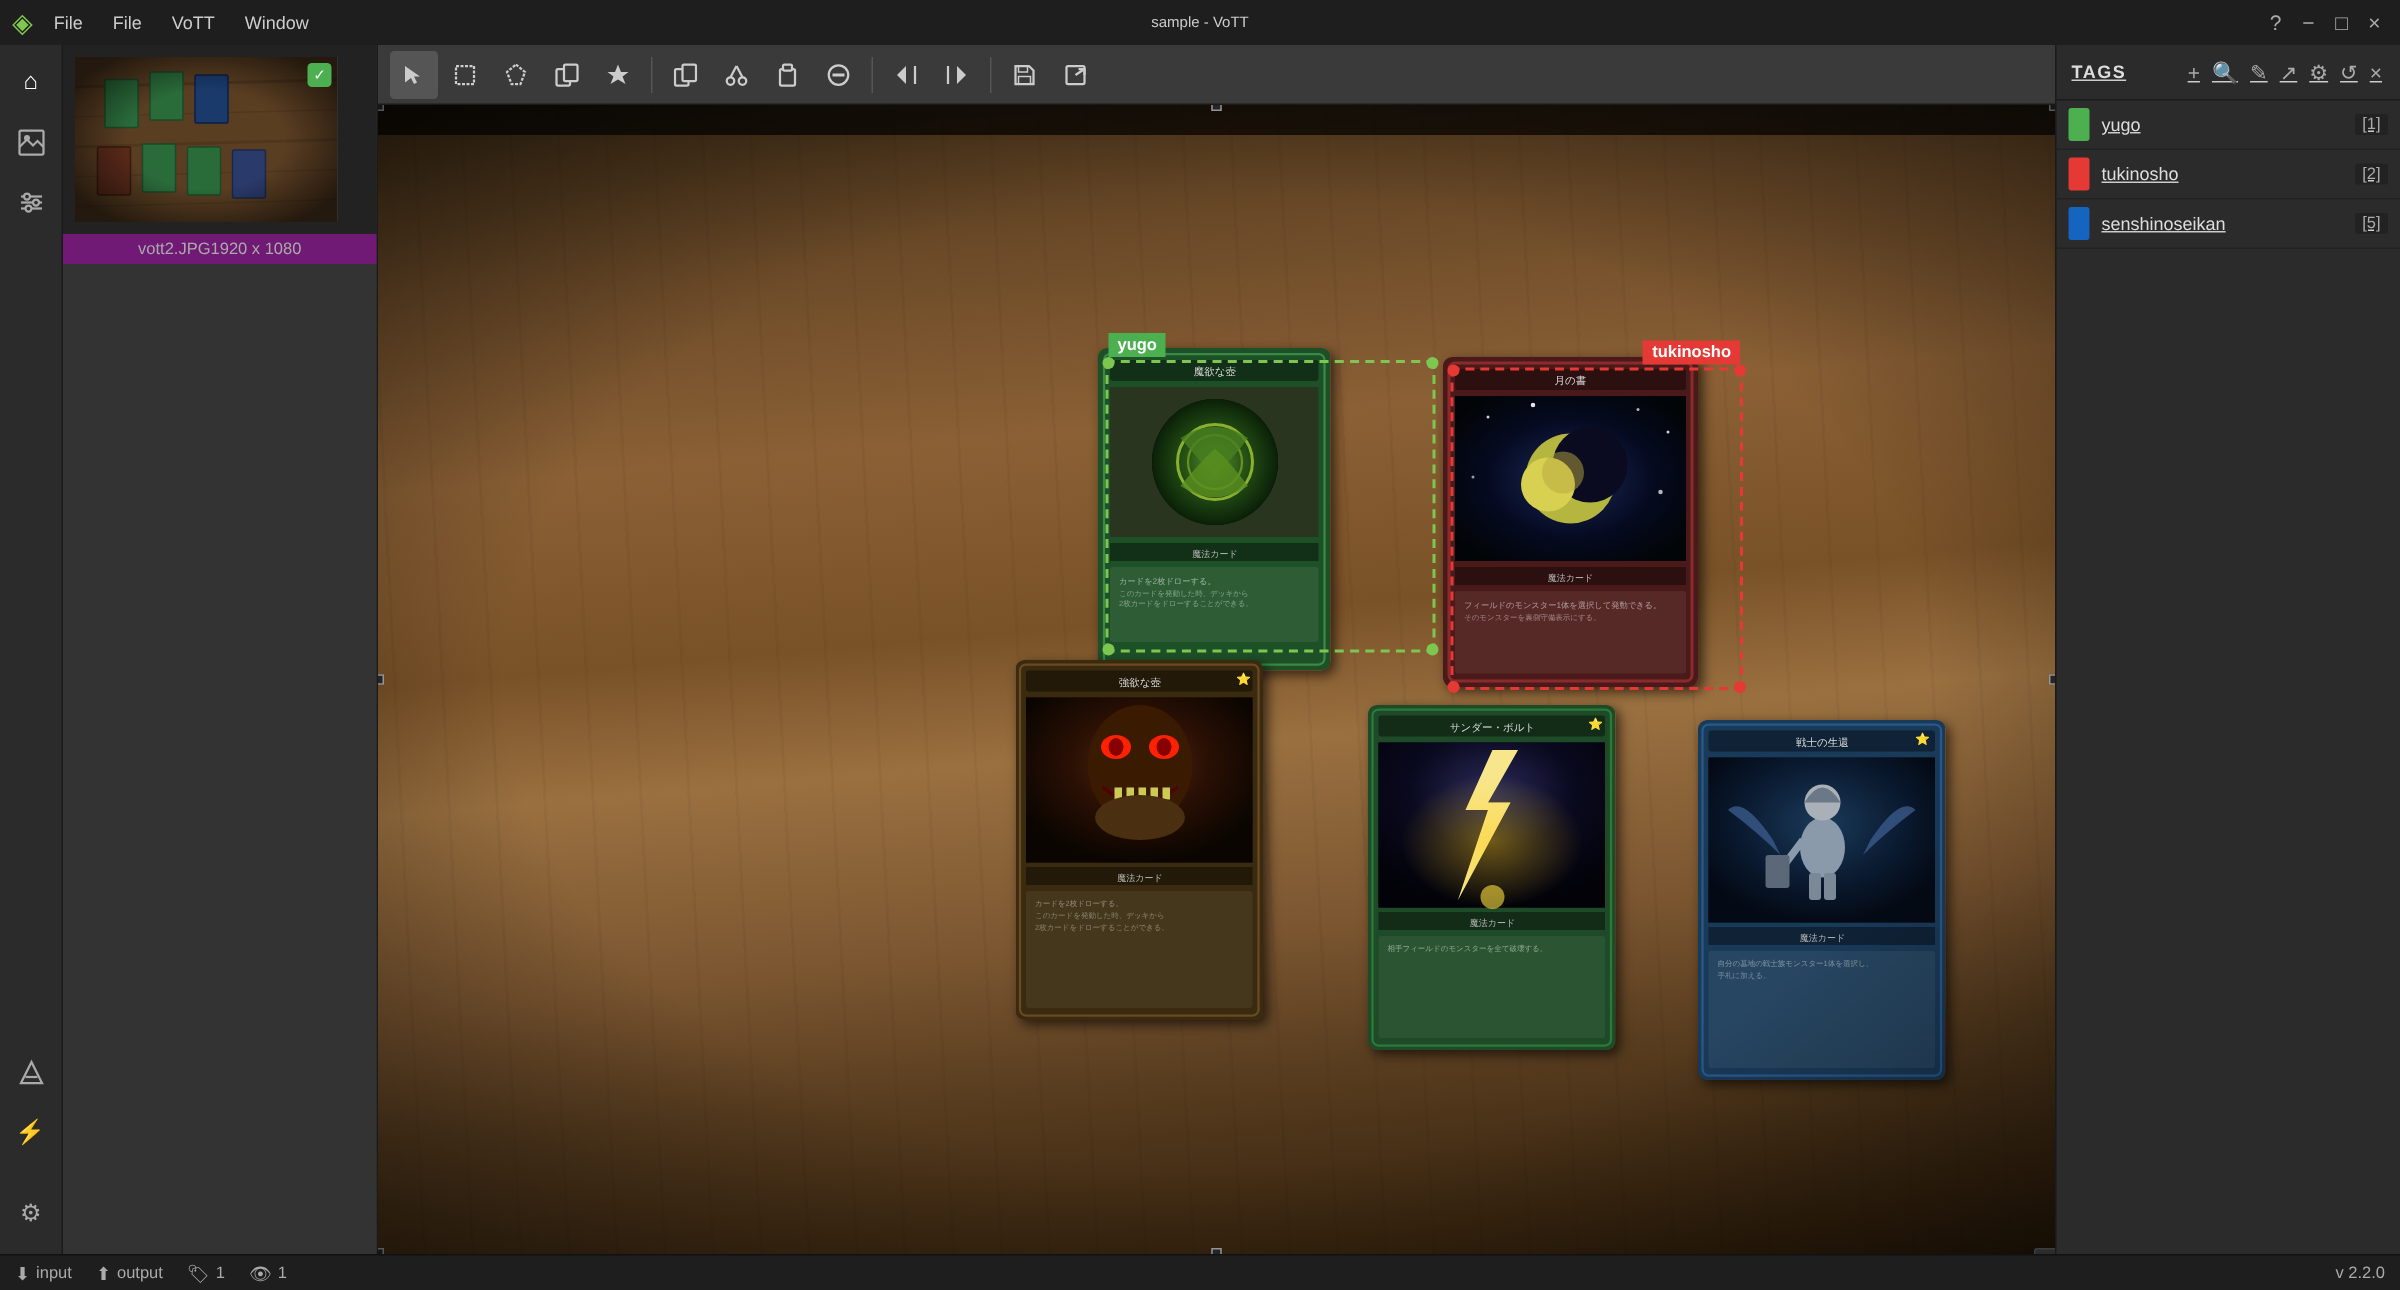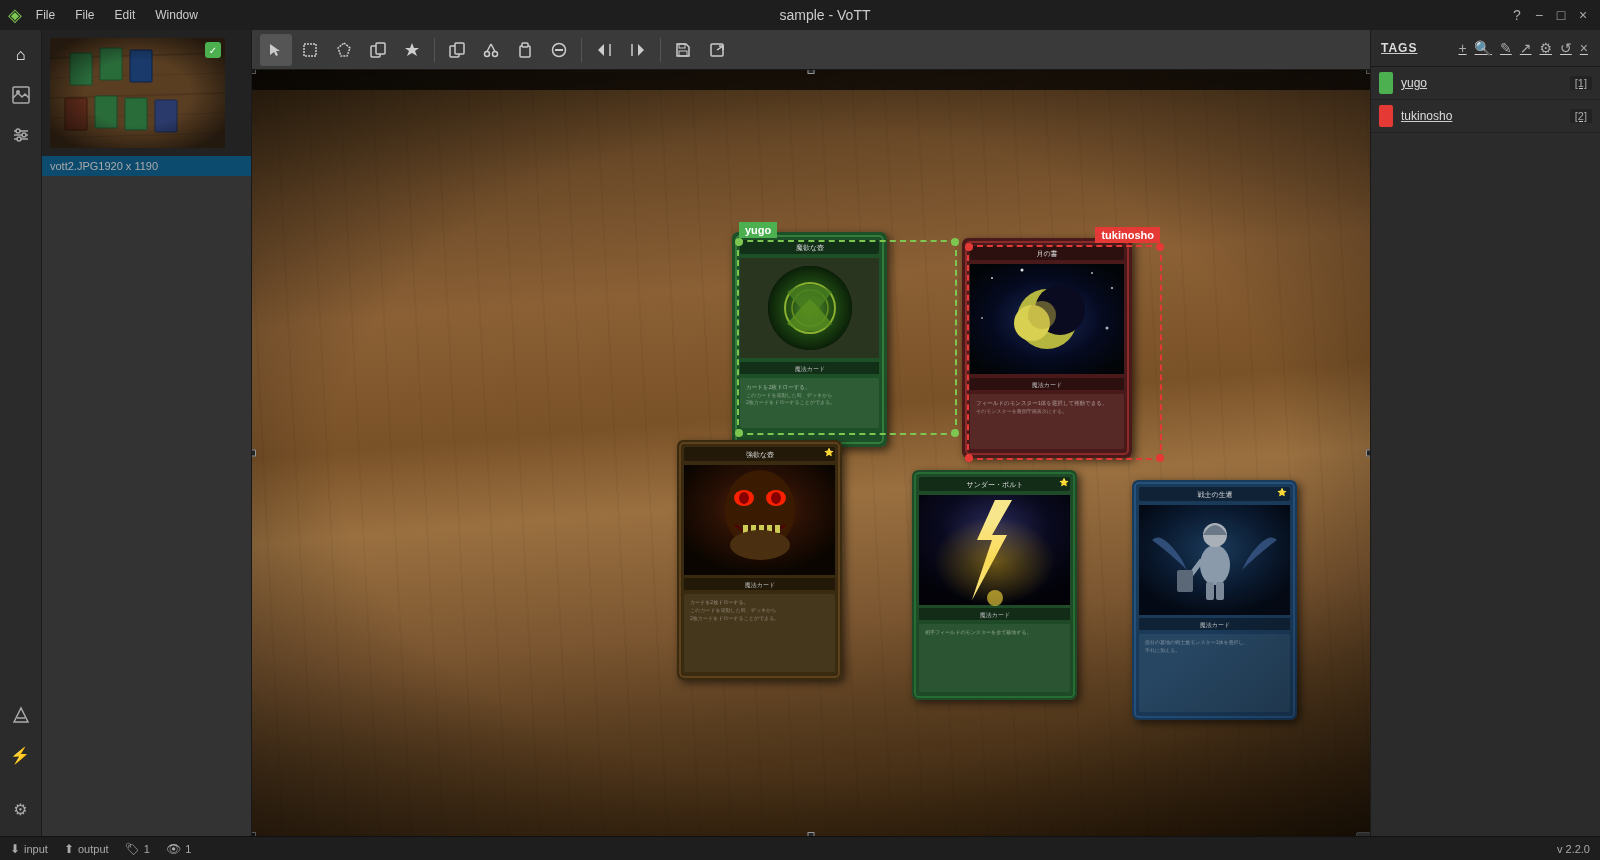--- a/index.html
+++ b/index.html
@@ -36,23 +36,22 @@
       color: #ccc;
     }
     #titlebar .menu span {
       cursor: pointer;
       padding: 2px 4px;
     }
     #titlebar .title {
       position: absolute;
       left: 50%;
       transform: translateX(-50%);
-      font-size: 14px;
+      font-size: 10px;
       color: #ccc;
-      margin-left: 25px;
     }
     #titlebar .winbtns {
       display: flex;
       gap: 4px;
     }
     #titlebar .winbtns span {
       width: 18px; height: 18px;
       display: flex; align-items: center; justify-content: center;
       cursor: pointer;
       color: #aaa;
@@ -114,26 +113,26 @@
       position: absolute;
       top: 4px; right: 4px;
       background: #4caf50;
       width: 16px; height: 16px;
       border-radius: 3px;
       display: flex; align-items: center; justify-content: center;
       font-size: 10px;
       color: white;
     }
     .file-info {
-      background: #0c4a6e;
+      background: #701a75;
       padding: 4px 8px;
       font-size: 11px;
       color: #aaa;
       display: flex;
-      justify-content: flex-start;
+      justify-content: center;
     }
 
     
     #toolbar {
       height: 40px;
       background: #3a3a3a;
       display: flex;
       align-items: center;
       padding: 0 8px;
       gap: 2px;
@@ -391,21 +390,21 @@
   </style>
 </head>
 <body>
 
 <div id="titlebar">
   <div style="display:flex;align-items:center;gap:10px;">
     <span class="logo">◈</span>
     <div class="menu">
       <span>File</span>
       <span>File</span>
-      <span>Edit</span>
+      <span>VoTT</span>
       <span>Window</span>
     </div>
   </div>
   <span class="title">sample - VoTT</span>
   <div class="winbtns">
     <span>?</span>
     <span>−</span>
     <span>□</span>
     <span>×</span>
   </div>
@@ -470,21 +469,21 @@
             <stop offset="50%" stop-color="transparent"></stop>
             <stop offset="100%" stop-color="rgba(0,0,0,0.6)"></stop>
           </radialGradient>
           <rect width="175" height="110" fill="url(#tv)"></rect>
         </svg>
         <div class="thumb-badge">✓</div>
       </div>
     </div>
     <div class="file-info">
       <span>vott2.JPG</span>
-      <span>1920 x 1190</span>
+      <span>1920 x 1080</span>
     </div>
     <div id="file-panel-bottom"></div>
   </div>
 
   <div id="center-area">
 
     <div id="toolbar">
 
       <button class="tool-btn active" title="Select">
         <svg width="16" height="16" viewBox="0 0 16 16">
@@ -840,20 +839,25 @@
     <div class="tag-item">
       <div class="tag-color" style="background:#4caf50;"></div>
       <span class="tag-name">yugo</span>
       <span class="tag-count">[1]</span>
     </div>
     <div class="tag-item">
       <div class="tag-color" style="background:#e53935;"></div>
       <span class="tag-name">tukinosho</span>
       <span class="tag-count">[2]</span>
     </div>
+    <div class="tag-item">
+      <div class="tag-color" style="background:#1565c0;"></div>
+      <span class="tag-name">senshinoseikan</span>
+      <span class="tag-count">[5]</span>
+    </div>
   </div>
 
 </div>
 
 <div id="status-bar">
   <div class="status-item">
     <span class="icon">⬇</span>
     <span>input</span>
   </div>
   <div class="status-item">

